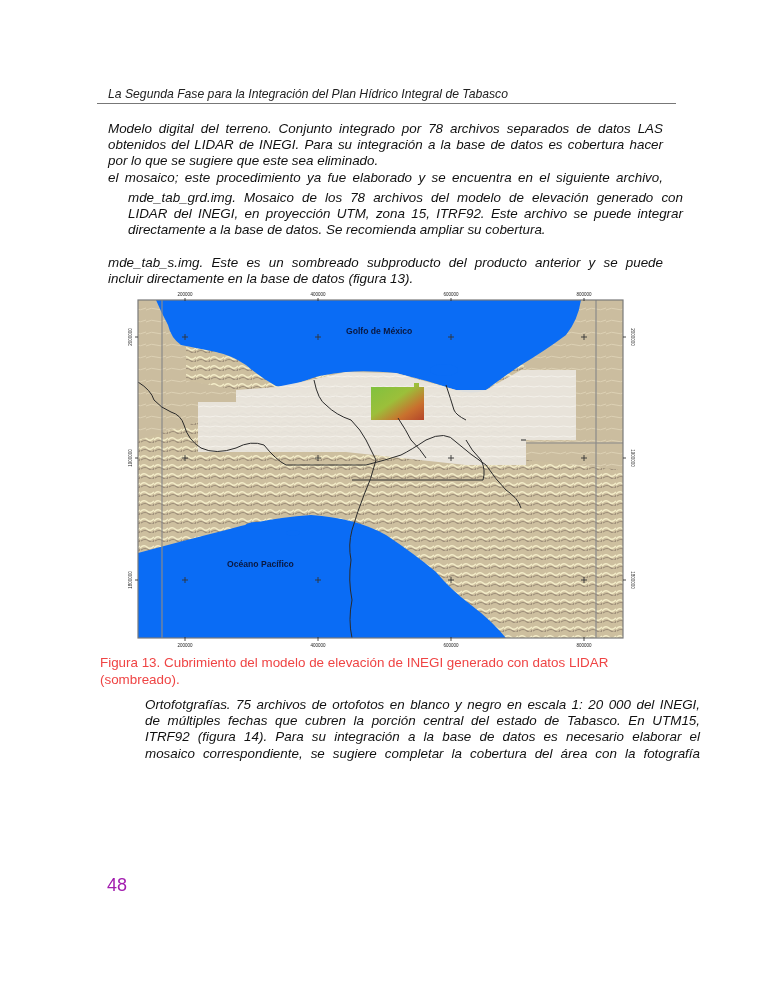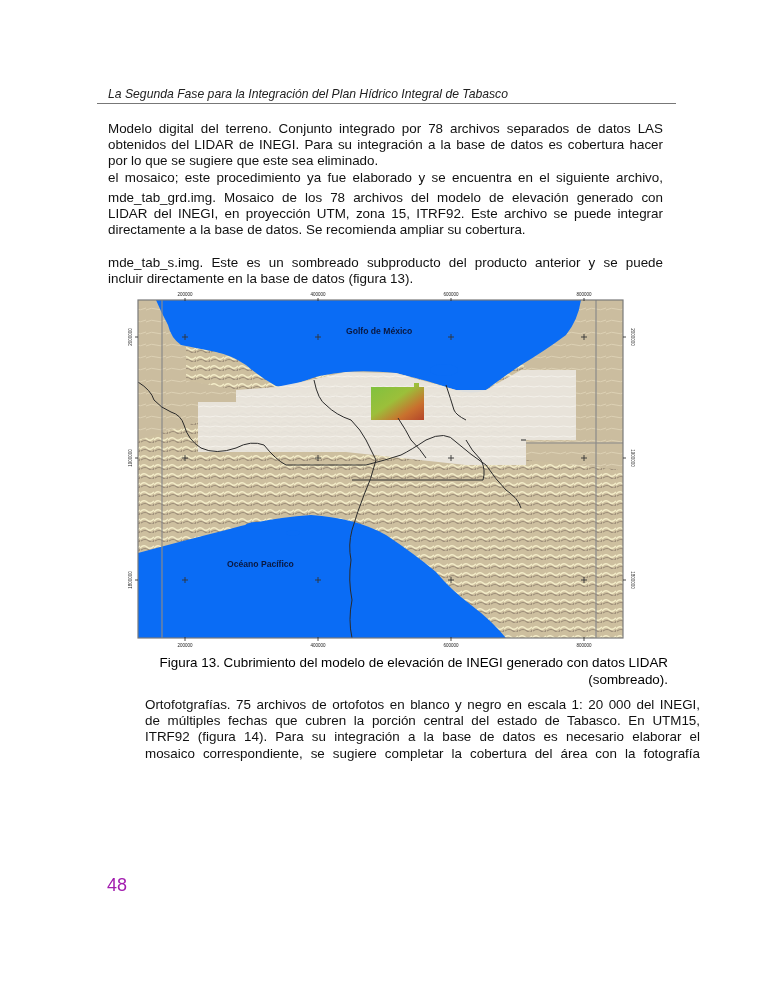--- a/index.html
+++ b/index.html
@@ -1,29 +1,29 @@
 <!DOCTYPE html>
 <html><head>
   <meta charset="utf-8">
   <style>
     html, body { margin: 0; padding: 0; background: #ffffff; }
     body { width: 768px; height: 994px; position: relative; overflow: hidden;
            font-family: "Liberation Sans", sans-serif; color: #111; }
     .running-header { position: absolute; left: 108px; top: 87px; font-size: 12.2px; font-style: italic; color: #222; white-space: nowrap; }
     .header-rule { position: absolute; left: 97px; top: 103px; width: 579px; height: 0; border-top: 1.2px solid #777; }
-    .para { position: absolute; left: 108px; width: 555px; font-size: 13.4px; line-height: 16.2px; text-align: justify; color: #111; }
+    .para { position: absolute; left: 108px; width: 555px; font-size: 13.4px; line-height: 16.2px; text-align: justify; color: #111; font-style: italic; }
     .para .ln { display: block; text-align: justify; text-align-last: justify; white-space: nowrap; }
     .para .ln.last { text-align-last: left; }
     #p1 { top: 121px; }
-    #p2 { top: 190px; }
+    #p2 { top: 190px; margin-left: 20px; }
     #p4 { top: 255px; }
     #p5 { top: 697px; margin-left: 37px; }
     .figure { position: absolute; left: 126px; top: 290px; width: 515px; height: 358px; }
     .map-svg { display: block; }
-    .caption { position: absolute; left: 100px; width: 568px; top: 655px; text-align: right; font-size: 13.4px; line-height: 16.5px; color: #000000; }
+    .caption { position: absolute; left: 100px; width: 568px; top: 655px; text-align: left; font-size: 13.4px; line-height: 16.5px; color: #ef4444; }
     .page-number { position: absolute; left: 107px; top: 875px; font-size: 18px; color: #a21caf; }
     .tick { font-family: "Liberation Sans", sans-serif; font-size: 4.5px; fill: #222; }
     .maplabel { font-family: "Liberation Sans", sans-serif; font-size: 8.6px; font-weight: bold; fill: #0a1840; }
   </style>
 </head>
 <body>
 
 <div class="running-header">La Segunda Fase para la Integración del Plan Hídrico Integral de Tabasco</div>
 <div class="header-rule"></div>
 

